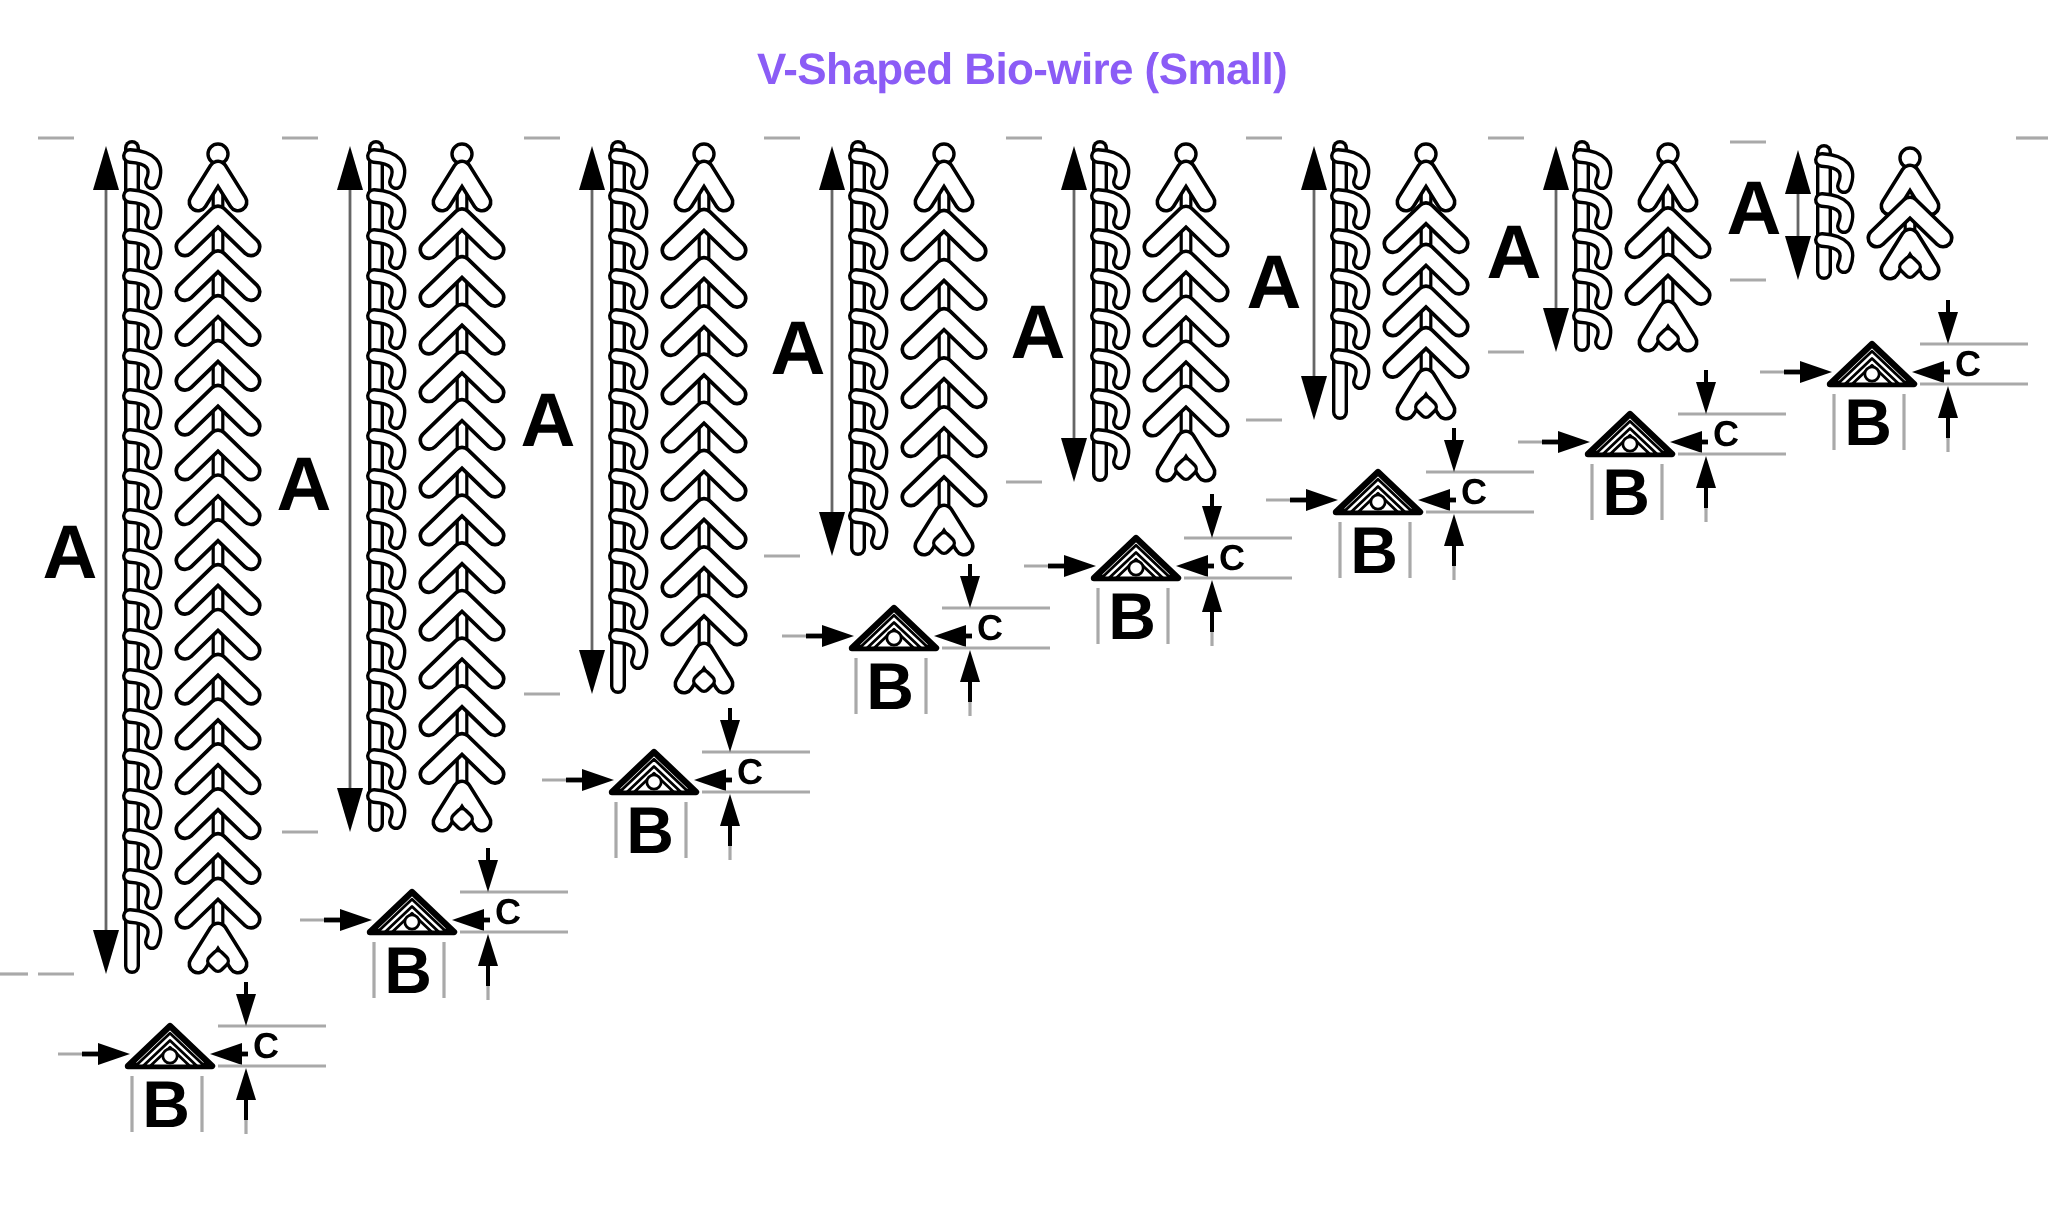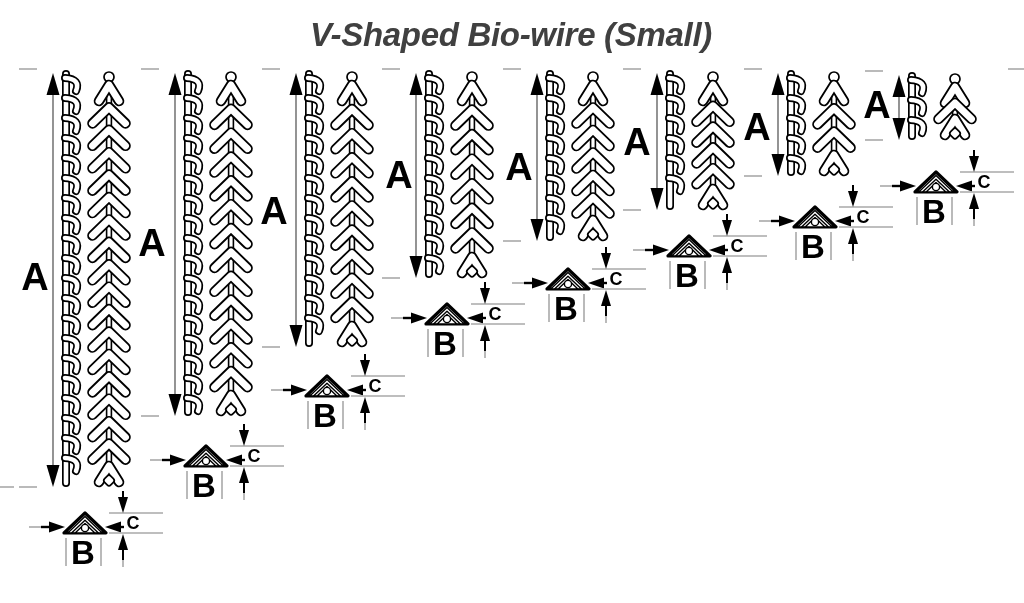--- a/index.html
+++ b/index.html
@@ -3,21 +3,21 @@
 <meta charset="utf-8">
 <style>
   html,body{margin:0;padding:0;background:#ffffff;}
   #stage{
     position:relative;width:1024px;height:603px;background:#ffffff;
     font-family:"Liberation Sans",sans-serif;overflow:hidden;
   }
   #art{position:absolute;left:0;top:0;}
   #title{
     position:absolute;transform:translate(-50%,-50%);
-    font-weight:bold;font-size:33px;letter-spacing:-0.3px;white-space:nowrap;color:#404040;font-style:italic;
+    font-weight:bold;font-size:22px;letter-spacing:-0.3px;white-space:nowrap;color:#8b5cf6;
   }
   .lbl{
     position:absolute;transform:translate(-50%,-50%);
     font-weight:bold;line-height:1;color:#000;white-space:nowrap;
   }
   .lbl-a{font-size:38px;}
   .lbl-b{font-size:33px;}
   .lbl-c{font-size:18px;}
 </style>
 </head>

